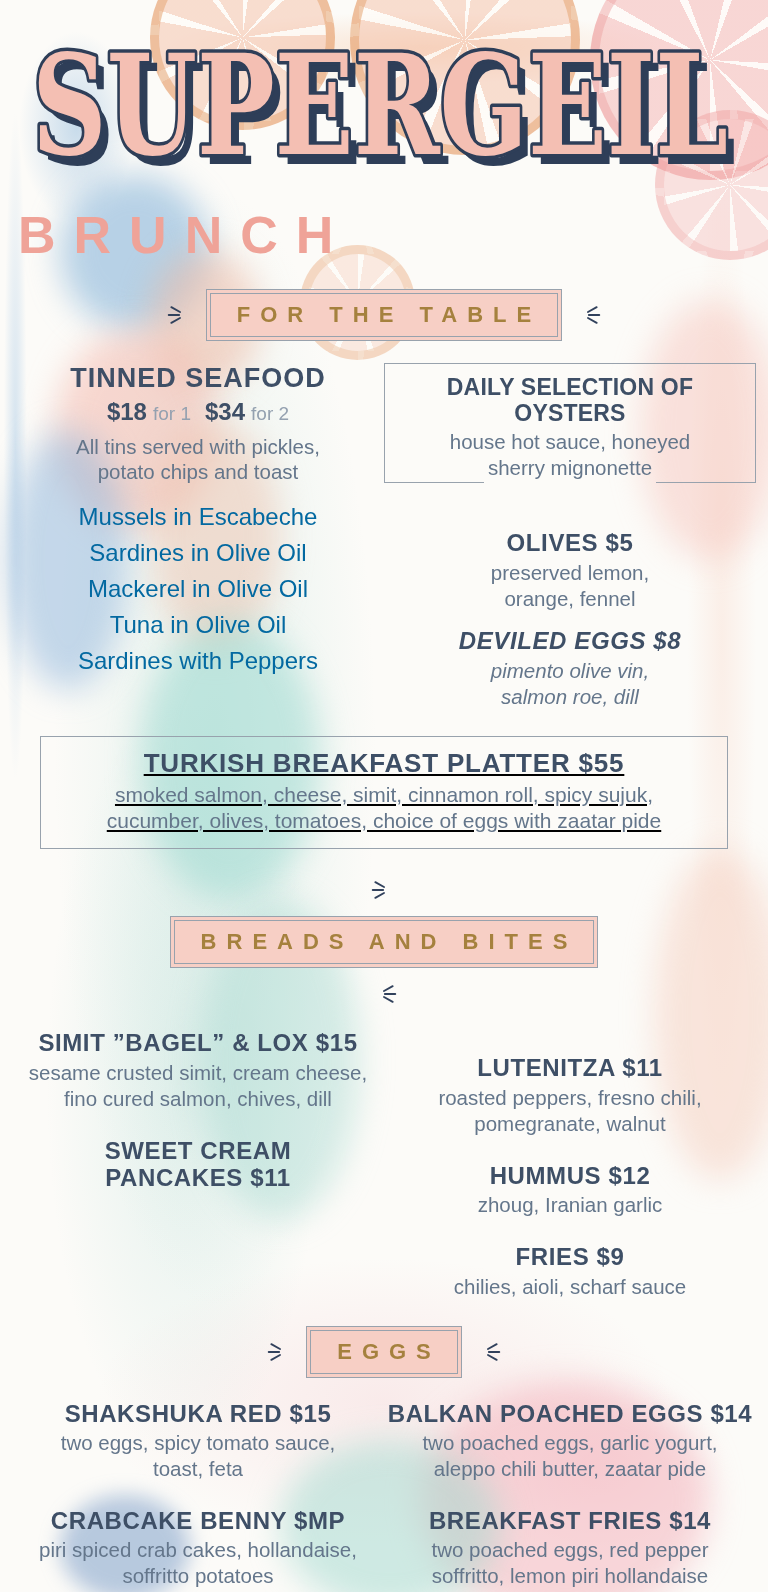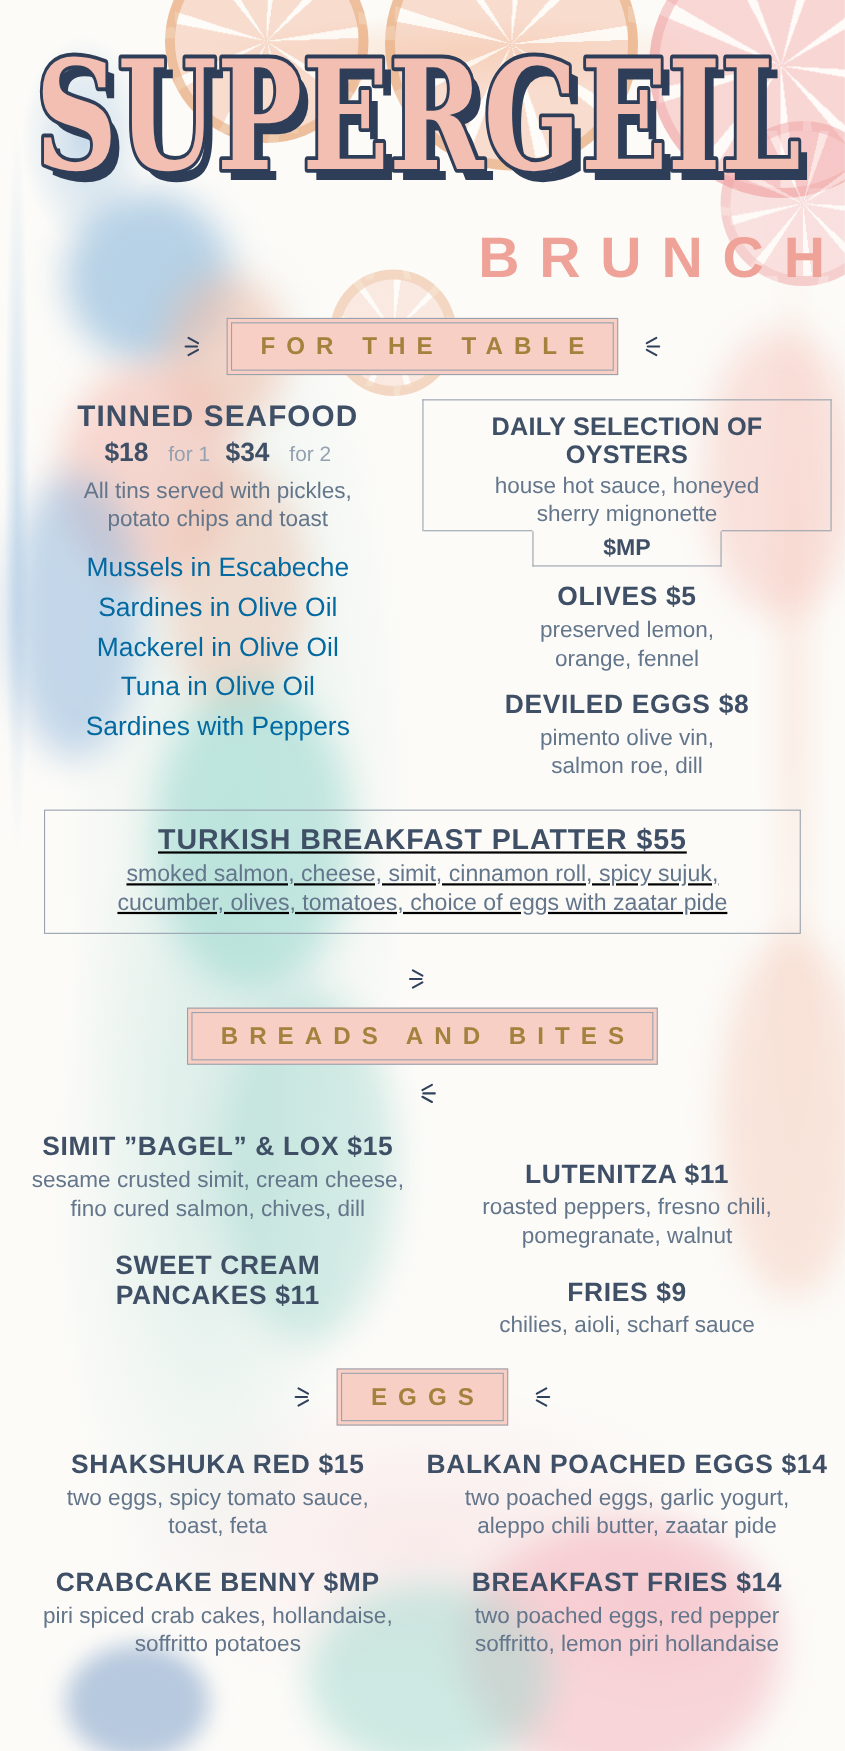--- a/index.html
+++ b/index.html
@@ -36,21 +36,21 @@
     opacity:.85;
   }
   .citrus.pink{
     border-color:rgba(236,152,152,.5);
     background:repeating-conic-gradient(from 20deg, rgba(244,172,172,.55) 0deg 33deg, rgba(255,250,248,.75) 33deg 40deg);
   }
   .content{position:relative;z-index:2;}
 
   .title-wrap{width:730px;margin:12px auto 0;display:block;}
   .subtitle{
-    text-align:right;color:#efa398;font-weight:bold;font-size:52px;
+    text-align:left;color:#efa398;font-weight:bold;font-size:52px;
     letter-spacing:18px;line-height:1.05;margin-top:-2px;padding-left:18px;
   }
 
   .hdr-row{display:flex;align-items:center;justify-content:center;gap:13px;}
   .hdr-box{border:1px solid var(--line);background:var(--pink);padding:3px;}
   .hdr-inner{
     border:1px solid var(--line);padding:8px 16px 8px 26px;
     color:var(--gold);font-weight:bold;font-size:22px;letter-spacing:10px;
     white-space:nowrap;
   }
@@ -65,39 +65,39 @@
   .item-name{
     font-weight:bold;color:var(--name);font-size:24px;letter-spacing:.6px;
     line-height:1.15;white-space:pre-line;
   }
   .item-desc{
     color:var(--desc);font-size:20.5px;line-height:1.26;white-space:pre-line;margin-top:3px;
   }
 
   .ts-name{font-size:27px;letter-spacing:1px;}
   .price-row{display:flex;justify-content:center;align-items:baseline;gap:14px;margin-top:4px;}
-  .price-pair{display:flex;align-items:baseline;gap:18px;}
+  .price-pair{display:flex;align-items:baseline;gap:6px;}
   .price{font-weight:bold;color:var(--name);font-size:24px;}
   .price-label{color:#94a1b0;font-size:19px;}
   .ts-note{margin-top:8px;}
   .tins{margin-top:14px;color:#0369a1;font-size:24px;line-height:1.5;}
 
   .oyster-box{position:relative;width:100%;border:1px solid var(--line);border-bottom:none;padding:10px 6px 2px;}
   .oyster-box::before{content:"";position:absolute;left:0;bottom:0;width:calc(50% - 86px);border-bottom:1px solid var(--line);}
   .oyster-box::after{content:"";position:absolute;right:0;bottom:0;width:calc(50% - 86px);border-bottom:1px solid var(--line);}
   .oyster-tab{
     position:absolute;top:100%;left:50%;transform:translateX(-50%);
     width:172px;height:32px;border:1px solid var(--line);border-top:none;
     display:flex;align-items:center;justify-content:center;
   }
   .oyster-name{font-size:23px;letter-spacing:.2px;}
   .mp{font-weight:bold;color:var(--name);font-size:21px;}
 
   .right-gap1{margin-top:46px;}
-  .gap16{margin-top:16px;}
+  .gap16{margin-top:16px;font-style:italic;}
 
   .platter-box{
     margin:26px 40px 0;border:1px solid var(--line);
     padding:12px 14px 14px;text-align:center;text-decoration:underline;
   }
   .platter-name{font-size:26px;letter-spacing:.8px;}
   .platter-desc{font-size:21px;}
 
   .mt-breads{margin-top:28px;flex-direction:column;}
   .stack-gap{margin-top:25px;}
@@ -182,23 +182,20 @@
           <div>Sardines with Peppers</div>
         </div>
       </div>
     </div>
 
     <div class="col">
       <div class="oyster-box item">
         <div class="item-name oyster-name">DAILY SELECTION OF OYSTERS</div>
         <div class="item-desc">house hot sauce, honeyed
 sherry mignonette</div>
-        <div class="oyster-tab">
-          <span class="mp">$MP</span>
-        </div>
       </div>
       <div class="item right-gap1">
         <div class="item-name">OLIVES $5</div>
         <div class="item-desc">preserved lemon,
 orange, fennel</div>
       </div>
       <div class="item gap16">
         <div class="item-name">DEVILED EGGS $8</div>
         <div class="item-desc">pimento olive vin,
 salmon roe, dill</div>
@@ -246,20 +243,24 @@
       <div class="item stack-gap">
       </div>
     </div>
     <div class="col">
       <div class="item stack-gap">
         <div class="item-name">LUTENITZA $11</div>
         <div class="item-desc">roasted peppers, fresno chili,
 pomegranate, walnut</div>
       </div>
       <div class="item stack-gap">
+        <div class="item-name">HUMMUS $12</div>
+        <div class="item-desc">zhoug, Iranian garlic</div>
+      </div>
+      <div class="item stack-gap">
         <div class="item-name">FRIES $9</div>
         <div class="item-desc">chilies, aioli, scharf sauce</div>
       </div>
     </div>
   </div>
 
   <div class="hdr-row mt-eggs">
     <svg class="sparkle" viewBox="0 0 30 30">
       <g stroke="#31415c" stroke-width="2.2" stroke-linecap="round">
         <line x1="5" y1="6" x2="15" y2="11.5"></line>

